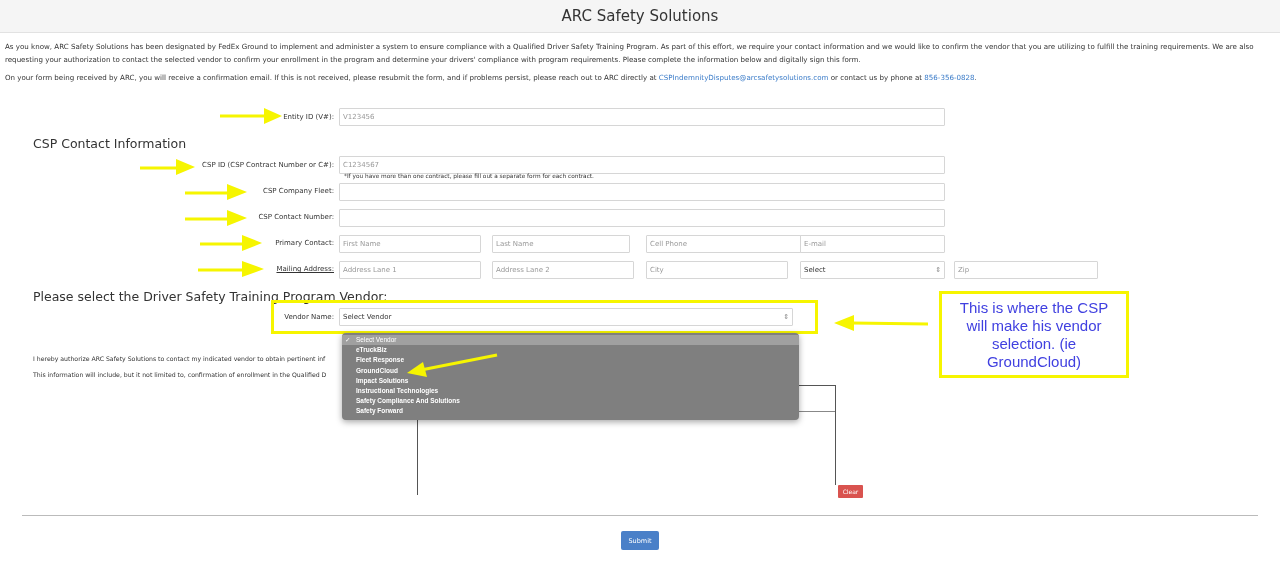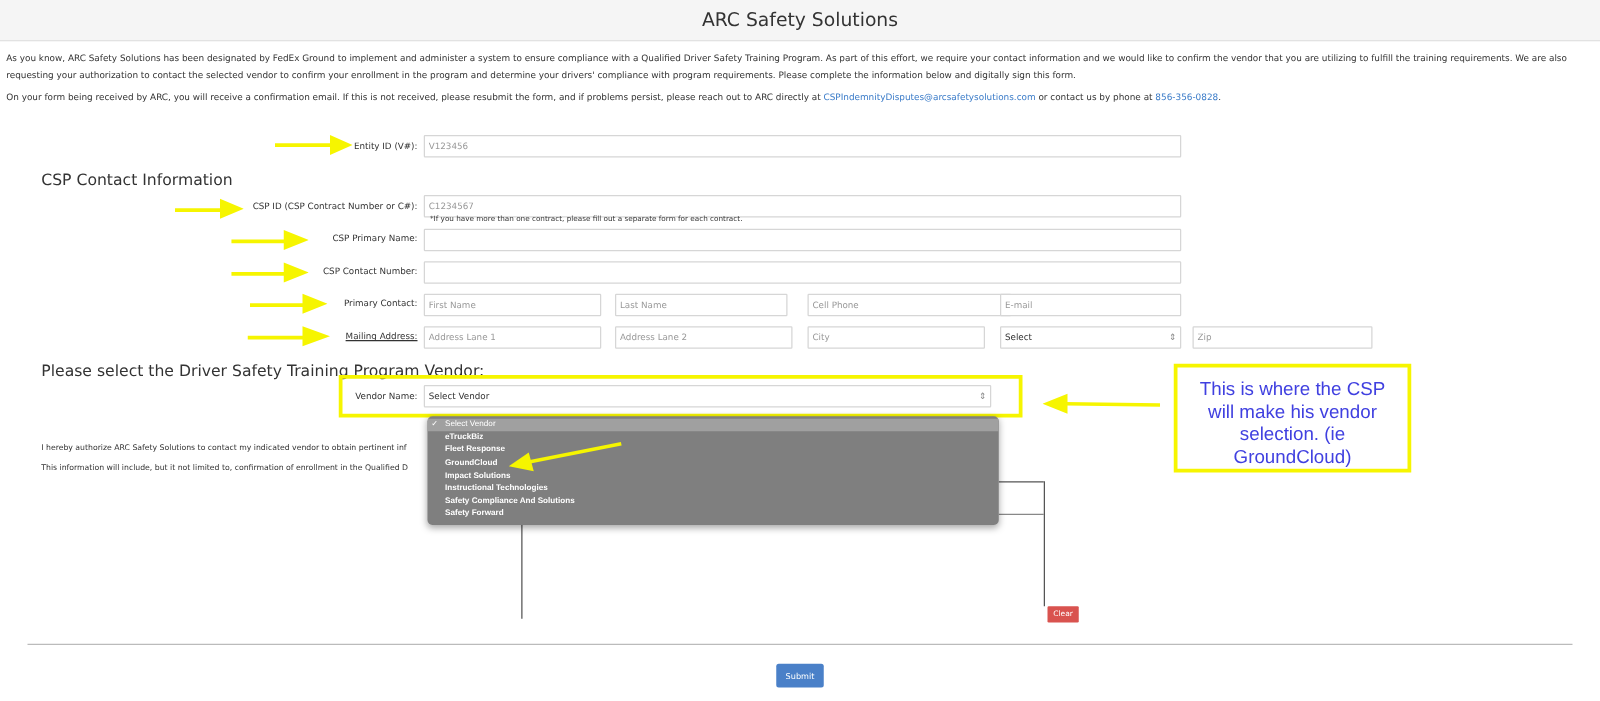--- a/index.html
+++ b/index.html
@@ -63,21 +63,21 @@
     .dd-item {
       height: 10.2px; line-height: 10.2px; font-family: "Liberation Sans", sans-serif; font-weight: bold;
       font-size: 6.5px; color: #fff; padding-left: 14px; position: relative; white-space: nowrap;
     }
     .dd-item.selected { background: #a0a0a0; font-weight: normal; padding-left: 3px; }
     .dd-item.selected .check { display: inline-block; width: 8px; margin-right: 3px; }
 
     .callout {
       position: absolute; left: 939px; top: 291px; width: 190px; height: 87px;
       border: 3px solid #f6f500; background: #fff;
-      display: flex; align-items: flex-end; justify-content: center; text-align: center;
+      display: flex; align-items: center; justify-content: center; text-align: center;
       font-family: "Liberation Sans", sans-serif; font-size: 15px; line-height: 18px; color: #4040e0; padding: 0 6px;
     }
   </style>
 </head>
 <body>
 
 <div class="header">
   <span class="header-title">ARC Safety Solutions</span>
 </div>
 
@@ -110,21 +110,21 @@
   <span>C1234567</span>
 </div>
 <span class="note">*If you have more than one contract, please fill out a separate form for each contract.</span>
 
 <div class="arrow" style="left:185px; top:182px;">
   <svg width="62" height="20">
       <line x1="0" y1="11" x2="44" y2="11" stroke="#f6f500" stroke-width="3"></line>
       <polygon points="42,2 62,10 42,18" fill="#f6f500"></polygon>
     </svg>
 </div>
-<span class="label" style="right:946px; top:187px;">CSP Primary Name:</span>
+<span class="label" style="right:946px; top:187px;">CSP Company Fleet:</span>
 <div class="field" style="left:339px; top:183px; width:606px;">
   <span></span>
 </div>
 
 <div class="arrow" style="left:185px; top:208px;">
   <svg width="62" height="20">
       <line x1="0" y1="11" x2="44" y2="11" stroke="#f6f500" stroke-width="3"></line>
       <polygon points="42,2 62,10 42,18" fill="#f6f500"></polygon>
     </svg>
 </div>

